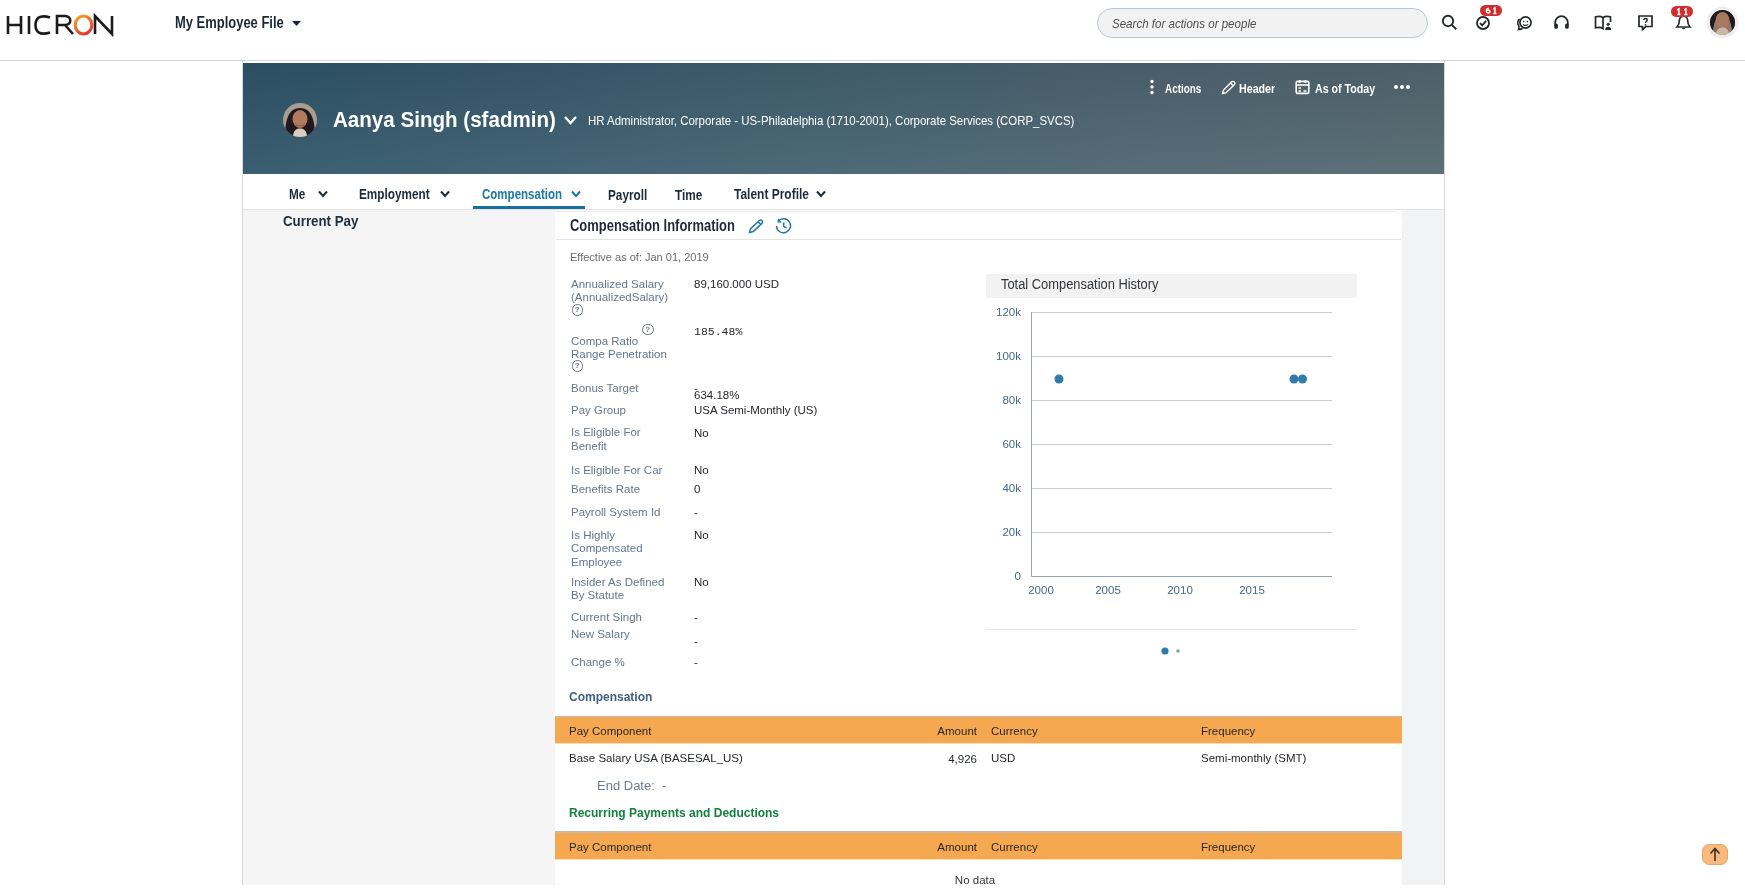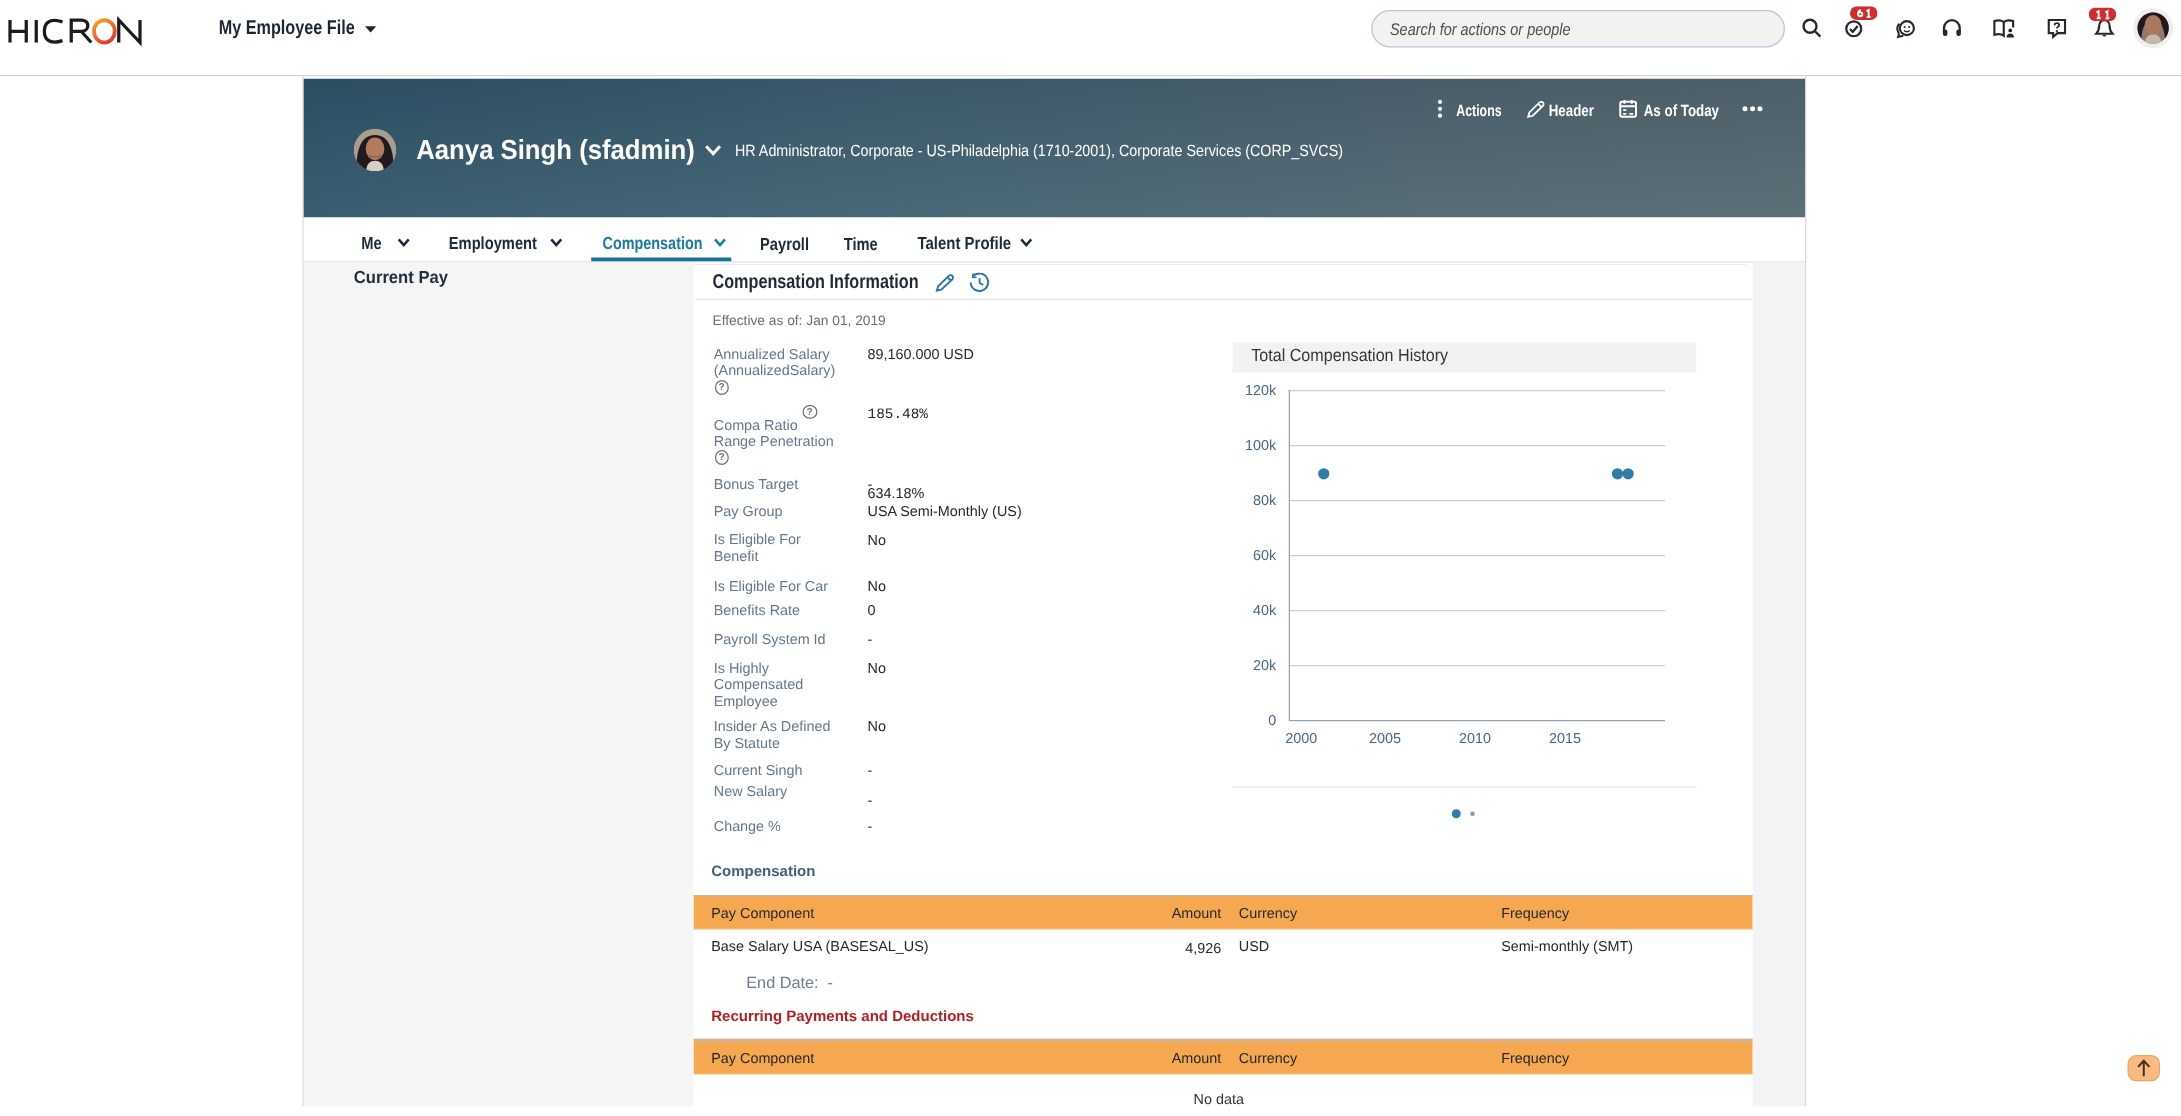--- a/index.html
+++ b/index.html
@@ -295,21 +295,21 @@
 <div class="abs" style="left:991px;top:725px;font-size:11.5px;color:#26282c;">Currency</div>
 <div class="abs" style="left:1201px;top:725px;font-size:11.5px;color:#26282c;">Frequency</div>
 
 <div class="abs val" style="left:569px;top:752px;">Base Salary USA (BASESAL_US)</div>
 <div class="abs" style="left:877px;top:752.5px;width:100px;text-align:right;font-size:11.5px;color:#24282c;">4,926</div>
 <div class="abs val" style="left:991px;top:752px;">USD</div>
 <div class="abs val" style="left:1201px;top:752px;">Semi-monthly (SMT)</div>
 
 <div class="abs" style="left:569px;top:778px;font-size:13px;color:#6b7d90;margin-left:28px;">End Date:&nbsp; -</div>
 
-<div class="abs" style="left:569px;top:806px;font-size:12px;font-weight:bold;color:#b91c1c;">Recurring Payments and Deductions</div>
+<div class="abs" style="left:569px;top:806px;font-size:12px;font-weight:bold;color:#15803d;">Recurring Payments and Deductions</div>
 
 <div class="abs" style="left:555px;top:831px;width:847px;height:29px;background:#f6a850;border-top:2px solid #c6b8a4;border-bottom:1px solid #f9ddb5;"></div>
 <div class="abs" style="left:569px;top:841px;font-size:11.5px;color:#26282c;">Pay Component</div>
 <div class="abs" style="left:877px;top:841px;width:100px;text-align:right;font-size:11.5px;color:#26282c;">Amount</div>
 <div class="abs" style="left:991px;top:841px;font-size:11.5px;color:#26282c;">Currency</div>
 <div class="abs" style="left:1201px;top:841px;font-size:11.5px;color:#26282c;">Frequency</div>
 
 <div class="abs" style="left:875px;top:874px;width:200px;text-align:center;font-size:11.5px;color:#32363a;">No data</div>
 
 <div class="abs" style="left:1702px;top:844px;width:26px;height:21px;background:#f9ba80;border:1px solid #eda55e;border-radius:7px;"></div>

